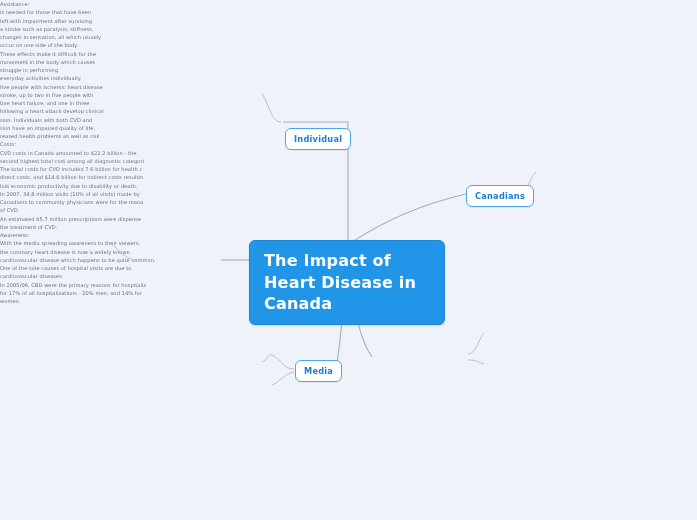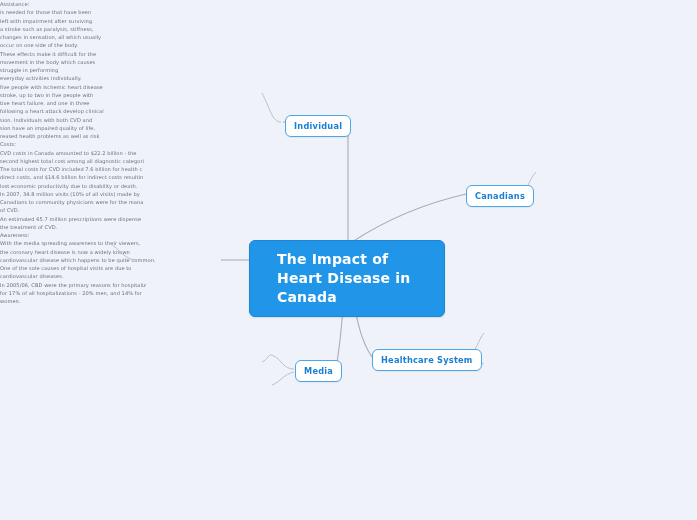--- a/index.html
+++ b/index.html
@@ -10,22 +10,22 @@
     font-family:"DejaVu Sans","Liberation Sans",sans-serif;
     position:relative;
   }
   #canvas{position:absolute;inset:0;width:697px;height:520px;}
   svg#links{position:absolute;left:0;top:0;width:697px;height:520px;pointer-events:none;}
 
   .node{position:absolute;box-sizing:border-box;}
 
   .central{
     background:#2196e8;border:1px solid #1a86d4;border-radius:6px;
-    color:#ffffff;font-weight:bold;font-size:14px;line-height:1.35;
-    padding:9px 27px;letter-spacing:.2px;
+    color:#ffffff;font-weight:bold;font-size:16px;line-height:1.35;
+    padding:9px 14px;letter-spacing:.2px;
     box-shadow:0 1px 2px rgba(0,0,0,.10);
   }
   .branch{
     background:#ffffff;border:1.6px solid #4aa8ea;border-radius:6px;
     color:#1a7fd4;font-weight:bold;font-size:8.2px;letter-spacing:.25px;
     padding:5px 8px;white-space:nowrap;text-align:center;
     box-shadow:0 1px 1px rgba(0,0,0,.05);
   }
   .note{
     color:#6d6f78;font-size:5.1px;line-height:1.62;
@@ -105,22 +105,21 @@
 
   <div class="note" style="left:488px;top:323px;width:160px;">One of the sole causes of hospital visits are due to
 cardiovascular diseases.</div>
 
   <div class="note" style="left:488px;top:348px;width:165px;">In 2005/06, CBD were the primary reasons for hospitaliz
 for 17% of all hospitalizations - 20% men, and 14% for
 women.</div>
 
   <div class="node central" style="left:249px;top:240px;width:196px;">The Impact of Heart Disease in Canada</div>
 
-  <div class="node branch" style="left:285px;top:115px;">Individual</div>
+  <div class="node branch" style="left:285px;top:128px;">Individual</div>
 
   <div class="node branch" style="left:466px;top:185px;">Canadians</div>
 
 
   <div class="node branch" style="left:295px;top:360px;">Media</div>
 
-  <div class="node branch" style="left:372px;top:349px;">Healthcare System</div>
 
 </div>
 
 </body></html>

